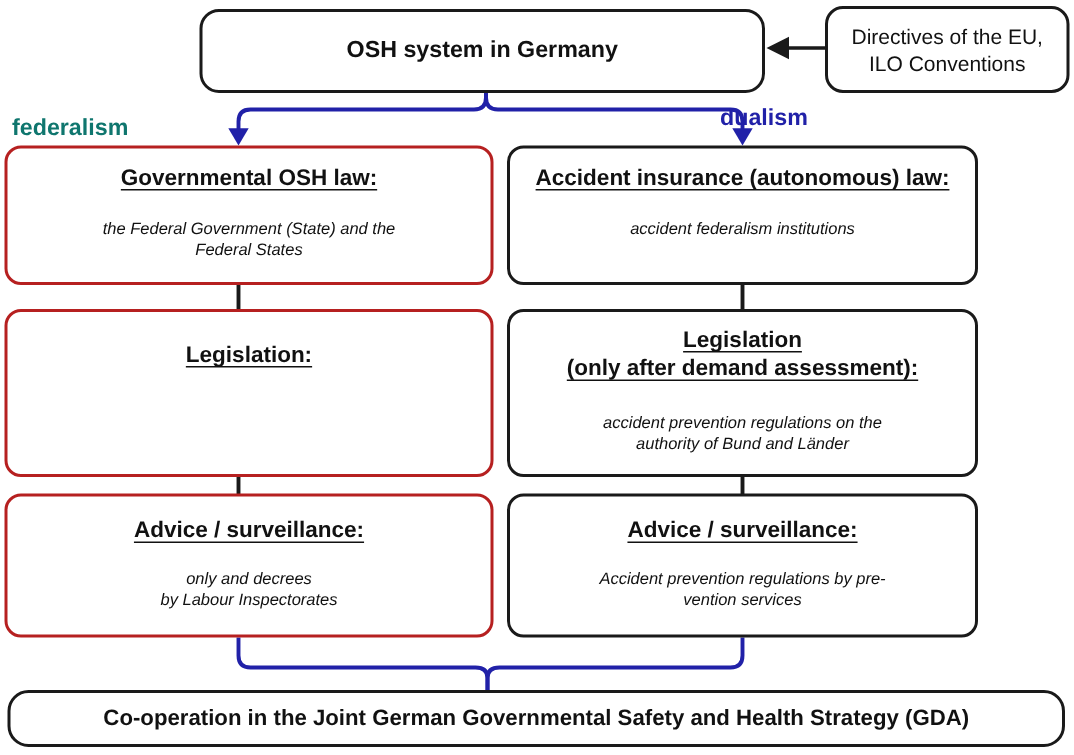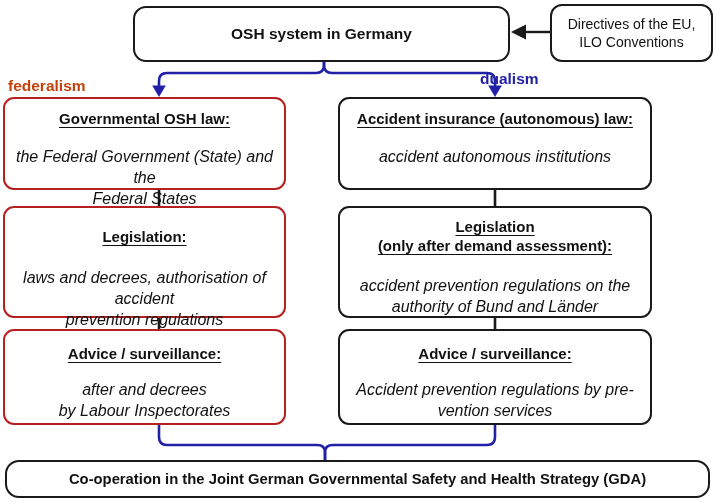--- a/index.html
+++ b/index.html
@@ -32,50 +32,50 @@
     font-weight:bold;font-size:15.5px;
   }
   .directives-box{
     left:550px;top:4px;width:163px;height:58px;
     justify-content:center;
     border-radius:12px;
     font-size:14px;
     line-height:1.3;
     white-space:pre-line;
   }
-  .col-left{left:3px;width:283px;align-items:center;}
+  .col-left{left:3px;width:326px;align-items:center;}
   .col-right{left:338px;width:314px;}
   .row1{top:97px;height:93px;}
   .row2{top:206px;height:112px;}
   .row3{top:329px;height:96px;}
   .box-title{
     font-weight:bold;
     font-size:15px;
     text-decoration:underline;
     text-underline-offset:3px;
     white-space:pre-line;
     line-height:1.25;
   }
   .box-body{
     font-style:italic;
-    font-size:16px;
+    font-size:11px;
     line-height:1.32;
     white-space:pre-line;
   }
   .pt1{padding-top:11px;gap:17px;}
   .pt2l{padding-top:20px;gap:20px;}
   .pt2r{padding-top:10px;gap:19px;}
   .pt3{padding-top:14px;gap:15px;}
   .branch-label{
     position:absolute;
     font-weight:bold;
     font-size:15.5px;
     z-index:2;
   }
-  .label-federalism{left:8px;top:77px;color:#c2410c;}
+  .label-federalism{left:8px;top:77px;color:#0f766e;}
   .label-dualism{left:480px;top:70px;color:#2121a8;}
   .bottom-box{
     left:5px;top:460px;width:705px;height:38px;
     justify-content:center;
     border-radius:14px;
     font-weight:bold;
     font-size:14.8px;
   }
   .watermark{
     position:absolute;
@@ -126,33 +126,31 @@
   <div class="branch-label label-dualism">dualism</div>
 
   <div class="node red col-left row1 pt1">
     <div class="box-title">Governmental OSH law:</div>
     <div class="box-body">the Federal Government (State) and the
 Federal States</div>
   </div>
 
   <div class="node red col-left row2 pt2l">
     <div class="box-title">Legislation:</div>
-    <div class="box-body">laws and decrees, authorisation of accident
-prevention regulations</div>
   </div>
 
   <div class="node red col-left row3 pt3">
     <div class="box-title">Advice / surveillance:</div>
-    <div class="box-body">after and decrees
+    <div class="box-body">only and decrees
 by Labour Inspectorates</div>
   </div>
 
   <div class="node col-right row1 pt1">
     <div class="box-title">Accident insurance (autonomous) law:</div>
-    <div class="box-body">accident autonomous institutions</div>
+    <div class="box-body">accident federalism institutions</div>
   </div>
 
   <div class="node col-right row2 pt2r">
     <div class="box-title">Legislation
 (only after demand assessment):</div>
     <div class="box-body">accident prevention regulations on the
 authority of Bund and Länder</div>
   </div>
 
   <div class="node col-right row3 pt3">

